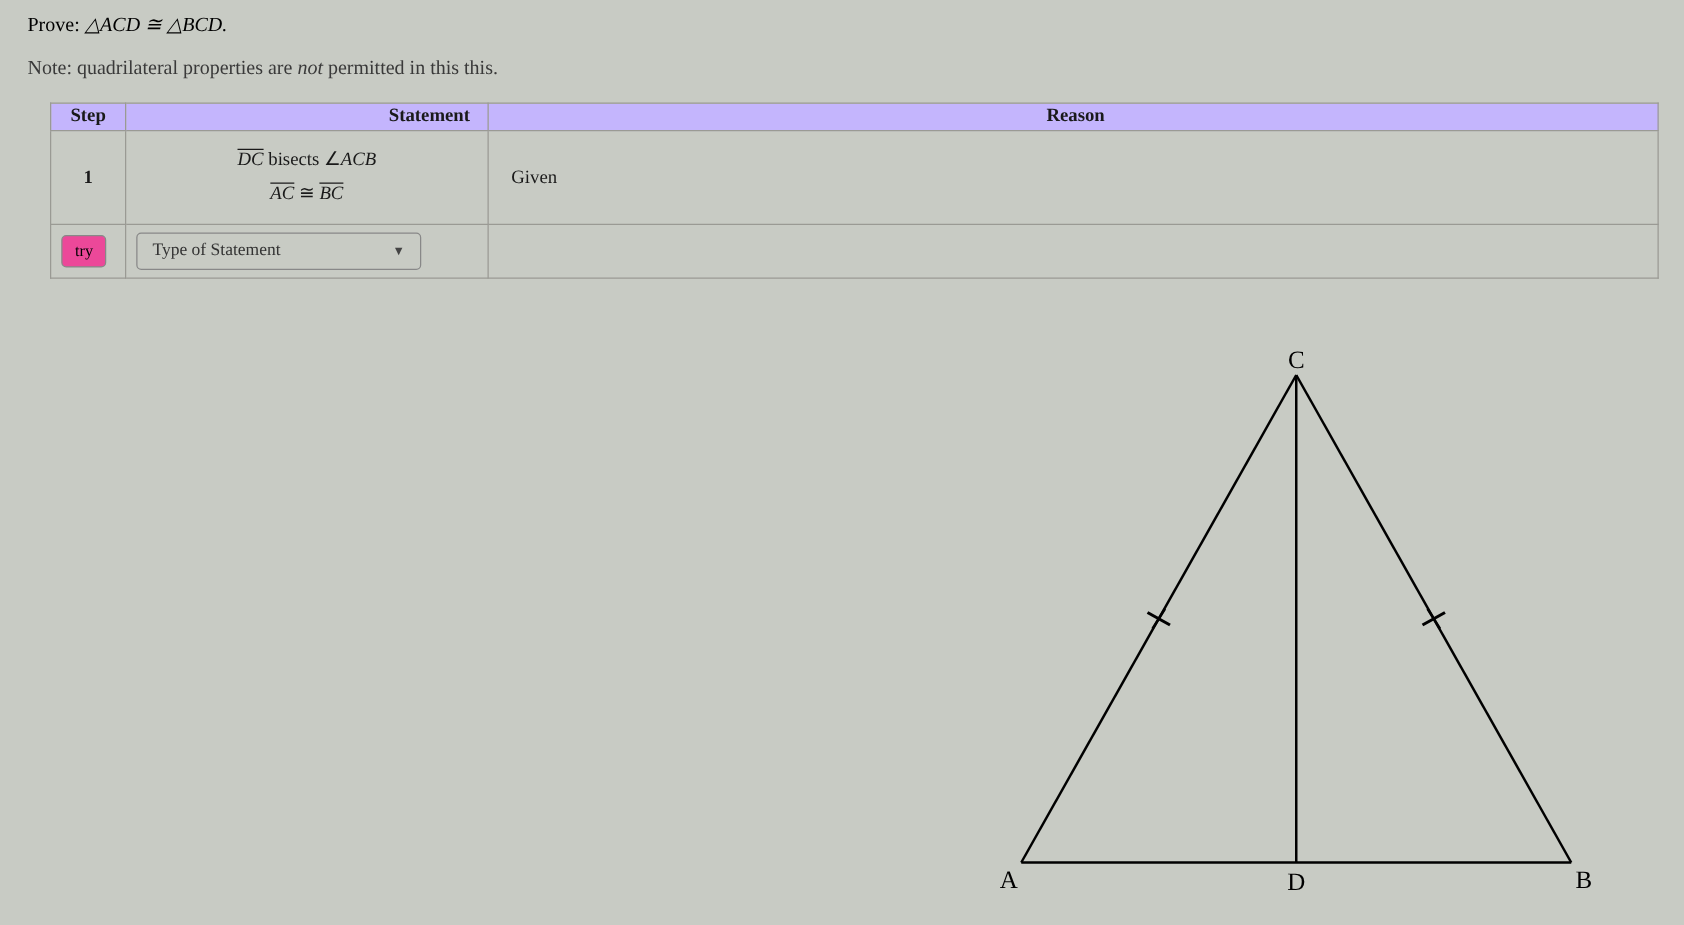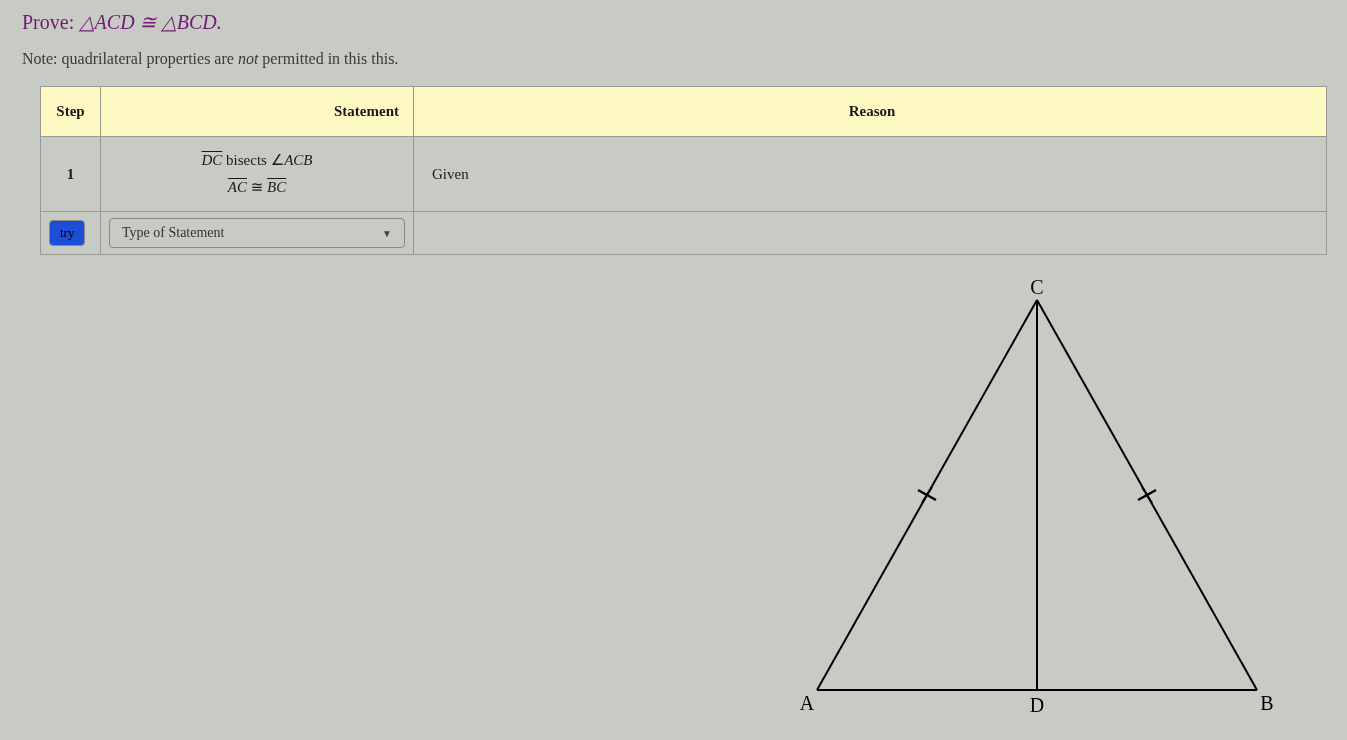--- a/index.html
+++ b/index.html
@@ -12,22 +12,22 @@
       background: #c8cbc4;
       width: 1347px;
       height: 740px;
       overflow: hidden;
       color: #1a1a1a;
     }
     .content {
       padding: 10px 20px 20px 20px;
     }
     .prove-line {
-      font-size: 20px;
-      color: #701a75;
+      font-size: 16px;
+      color: #000000;
       margin-bottom: 16px;
       padding-left: 2px;
     }
     .note-line {
       font-size: 16px;
       color: #3a3a3a;
       margin-bottom: 18px;
       padding-left: 2px;
       font-style: normal;
     }
@@ -36,24 +36,24 @@
       margin-top: 24px;
     }
     .proof-table {
       margin-left: 20px;
       border-collapse: collapse;
       width: calc(100% - 20px);
     }
     .proof-table th {
       font-weight: bold;
       font-size: 15px;
-      padding: 16px 14px;
+      padding: 2px 14px;
       text-align: center;
       border: 1px solid #9a9a94;
-      background: #fef9c3;
+      background: #c4b5fd;
     }
     .proof-table th.step-col { width: 60px; }
     .proof-table th.statement-col { width: 290px; text-align: right; margin-left: 24px; }
     .proof-table th.reason-col { text-align: center; padding-left: 18px;}
     .proof-table td {
       border: 1px solid #9a9a94;
       padding: 10px 14px;
       font-size: 15px;
       vertical-align: middle;
       background: #c8cbc4;
@@ -79,35 +79,35 @@
     }
     .try-row td {
       padding: 6px 8px;
     }
     .try-button {
       display: inline-block;
       border: 1px solid #888;
       border-radius: 4px;
       padding: 4px 10px;
       font-size: 13px;
-      background: #1d4ed8;
+      background: #ec4899;
       cursor: pointer;
       font-family: inherit;
     }
     .type-dropdown {
       display: flex;
       align-items: center;
       justify-content: space-between;
       border: 1px solid #888;
       border-radius: 4px;
       padding: 6px 12px;
       font-size: 14px;
       background: #c8cbc4;
       cursor: pointer;
-      width: 296px;
+      width: 228px;
       color: #333;
     }
     .dropdown-caret {
       font-size: 10px;
       color: #444;
     }
     .figure-area {
       position: absolute;
       right: 40px;
       bottom: 20px;

